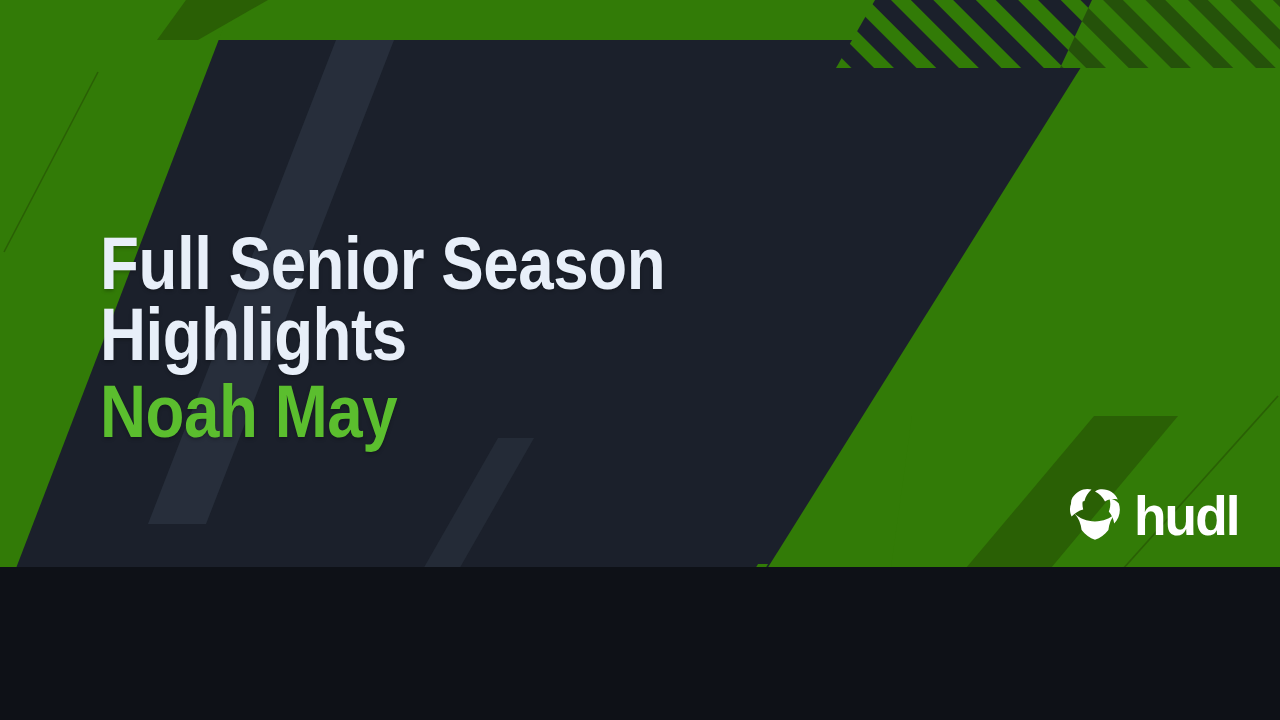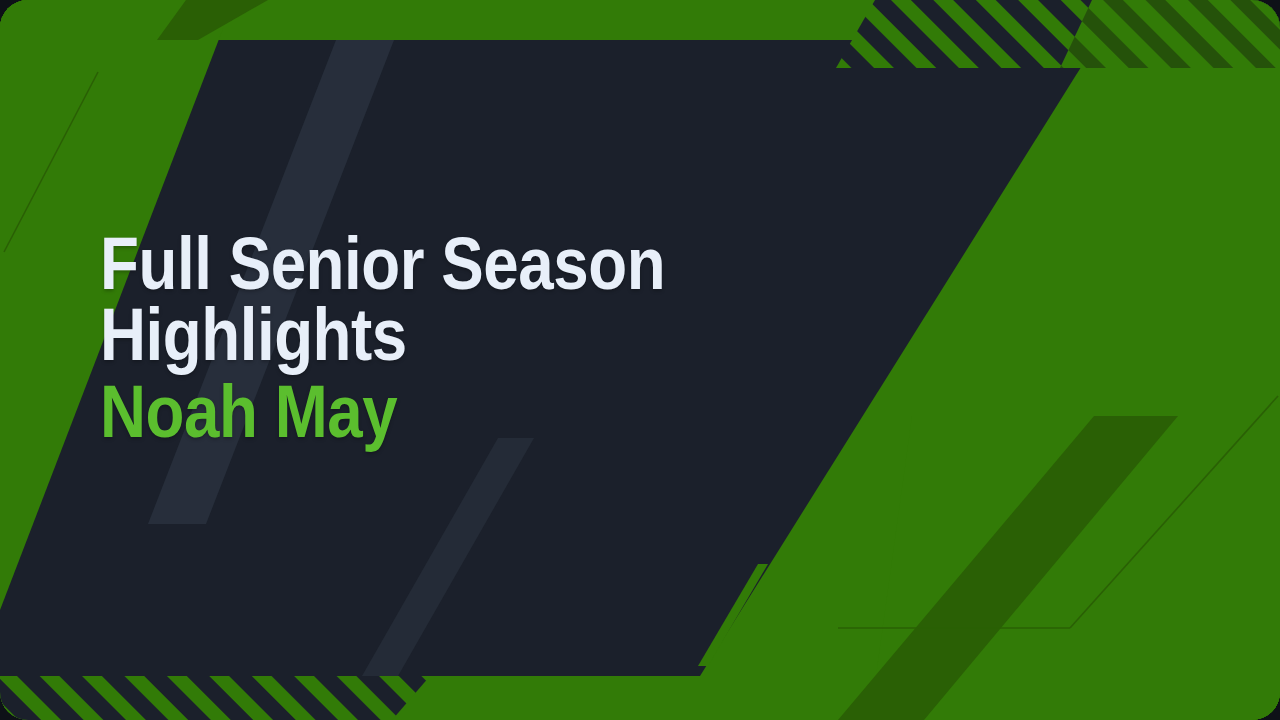--- a/index.html
+++ b/index.html
@@ -4,26 +4,25 @@
 <title>Hudl Highlight Title Card</title>
 <style>
   html, body {
     margin: 0;
     padding: 0;
     background: #0e1117;
   }
   #card {
     position: relative;
     width: 1280px;
-    height: 720px;
+    height: 567px;
     overflow: hidden;
     background: #327b07;
     font-family: "Liberation Sans", "DejaVu Sans", sans-serif;
     user-select: none;
-    border-radius: 28px;
   }
   .layer {
     position: absolute;
     top: 0; left: 0;
     width: 1280px;
     height: 720px;
   }
   .layer svg { display: block; }
 
   
@@ -213,14 +212,39 @@
       <line x1="98" y1="72" x2="4" y2="252" stroke="#2a5f05" stroke-width="1.5"></line>
     </svg>
   </div>
 
   <div id="title-block">
     <div class="title-line">Full Senior Season</div>
     <div class="title-line">Highlights</div>
     <div id="subject-line">Noah May</div>
   </div>
 
+  <div id="hudl-logo">
+    <span>
+      <svg width="58" height="54" viewBox="0 0 58 54" xmlns="http://www.w3.org/2000/svg">
+        <g fill="#ffffff">
+
+          <path d="M6.5 10.5 C11 3.5, 19 0.5, 25.5 2.5 C22 5.5, 19.5 9.5, 18.5 14
+                   C13.5 15, 9.5 17.5, 6.8 21.5 C4.6 18.2, 4.4 13.8, 6.5 10.5 Z"></path>
+
+          <path d="M33 2.6 C41 1.2, 49 5.5, 51.8 12.5 C47.6 11.6, 43 12.2, 39 14.4
+                   C36.6 10, 33.2 6.6, 29 4.6 C30.2 3.7, 31.6 3, 33 2.6 Z"></path>
+
+          <path d="M52.8 16.5 C55.2 23.5, 53.4 31.5, 48.2 36.5 C47.6 32, 45.8 27.8, 42.8 24.4
+                   C44.6 20.2, 44.8 15.6, 43.4 11.4 C47.4 12, 50.8 13.8, 52.8 16.5 Z"></path>
+
+          <path d="M8.5 26.5 C12.5 31, 15 36.8, 15.6 43 C19.2 47.8, 23.8 51.2, 29 52.8
+                   C34.2 51.2, 38.8 47.8, 42.4 43 C43 36.8, 45.4 31, 49.4 26.5
+                   C44.4 31.5, 37 34.4, 29 34.4 C21 34.4, 13.5 31.5, 8.5 26.5 Z"></path>
+
+          <path d="M5.2 16.2 C3.4 20.4, 3.6 25.2, 5.6 29.4 C8.8 26, 12.8 23.6, 17.2 22.4
+                   C16 18.2, 16.2 13.6, 17.8 9.4 C12.4 10.4, 7.6 12.8, 5.2 16.2 Z"></path>
+        </g>
+      </svg>
+    </span>
+    <span id="hudl-wordmark">hudl</span>
+  </div>
 
 </div>
 
 </body></html>

